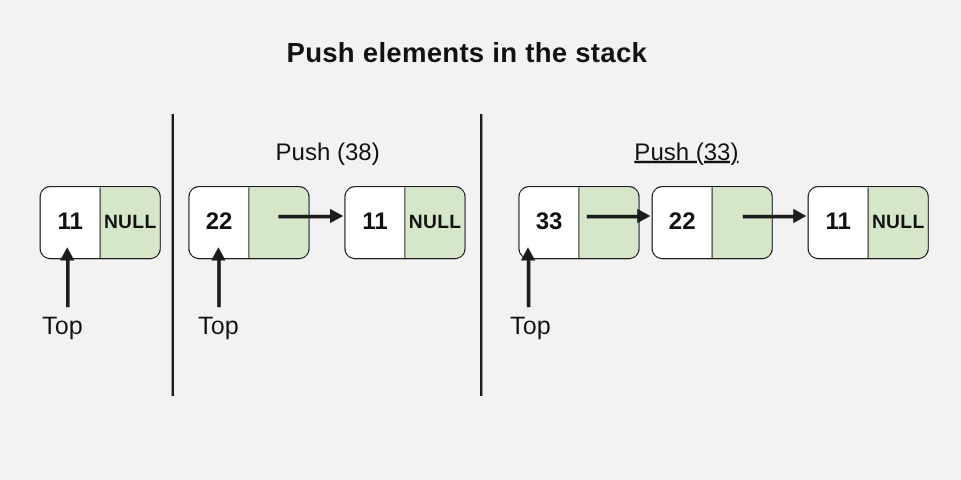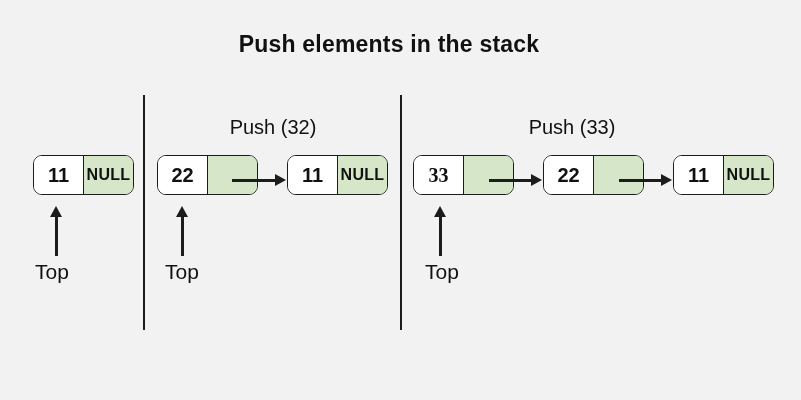--- a/index.html
+++ b/index.html
@@ -38,21 +38,21 @@
     top: 116px;
     transform: translateX(-50%);
     font-size: 20px;
     font-weight: 400;
     white-space: nowrap;
   }
   .node {
     position: absolute;
     top: 155px;
     width: 101px;
-    height: 40px;
+    height: 61px;
     display: flex;
     background: var(--node-fill, #ffffff);
     border: 1.6px solid var(--line, #1c1c1c);
     border-radius: 9px;
     overflow: hidden;
     box-sizing: border-box;
   }
   .node .cell {
     flex: 1 1 50%;
     display: flex;
@@ -124,35 +124,35 @@
   <div class="divider" style="left:143px;"></div>
   <div class="divider" style="left:400px;"></div>
 
   <div class="node" style="left:33px;">
     <div class="cell data">11</div>
     <div class="cell next">NULL</div>
   </div>
   <div class="v-arrow" style="left:55px;"></div>
   <div class="top-label" style="left:52px;">Top</div>
 
-  <div class="panel-label" style="left:273px;">Push (32)</div>
+  <div class="panel-label" style="left:273px;">Push (38)</div>
   <div class="node" style="left:157px;">
     <div class="cell data">22</div>
     <div class="cell next"></div>
   </div>
   <div class="h-arrow" style="left:232px; width:44px;"></div>
   <div class="node" style="left:287px;">
     <div class="cell data">11</div>
     <div class="cell next">NULL</div>
   </div>
   <div class="v-arrow" style="left:181px;"></div>
   <div class="top-label" style="left:182px;">Top</div>
 
-  <div class="panel-label" style="left:572px;">Push (33)</div>
-  <div class="node" style="left:413px;font-family:Liberation Serif, serif;">
+  <div class="panel-label" style="left:572px;text-decoration:underline;">Push (33)</div>
+  <div class="node" style="left:432px;">
     <div class="cell data">33</div>
     <div class="cell next"></div>
   </div>
   <div class="h-arrow" style="left:489px; width:43px;"></div>
   <div class="node" style="left:543px;">
     <div class="cell data">22</div>
     <div class="cell next"></div>
   </div>
   <div class="h-arrow" style="left:619px; width:43px;"></div>
   <div class="node" style="left:673px;">

